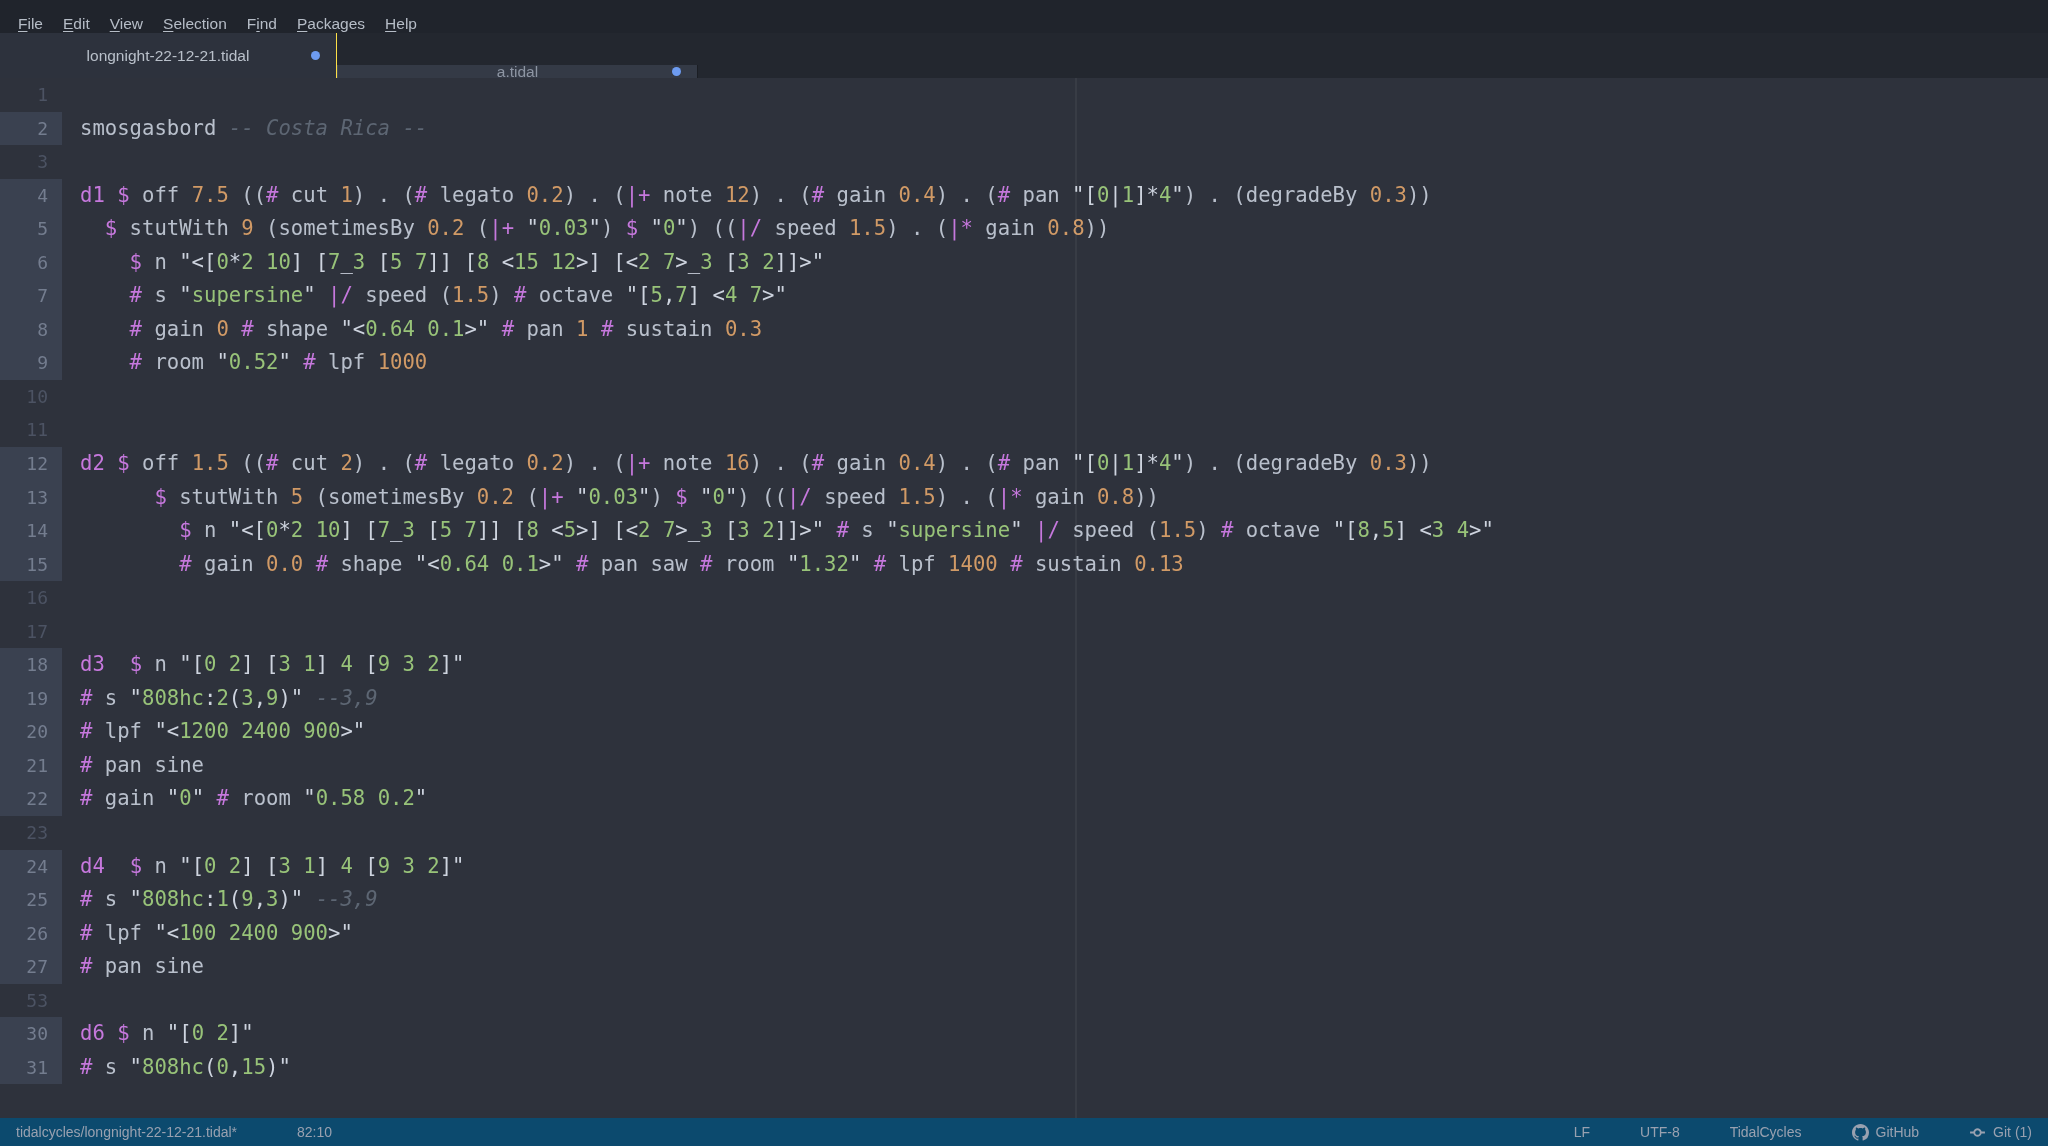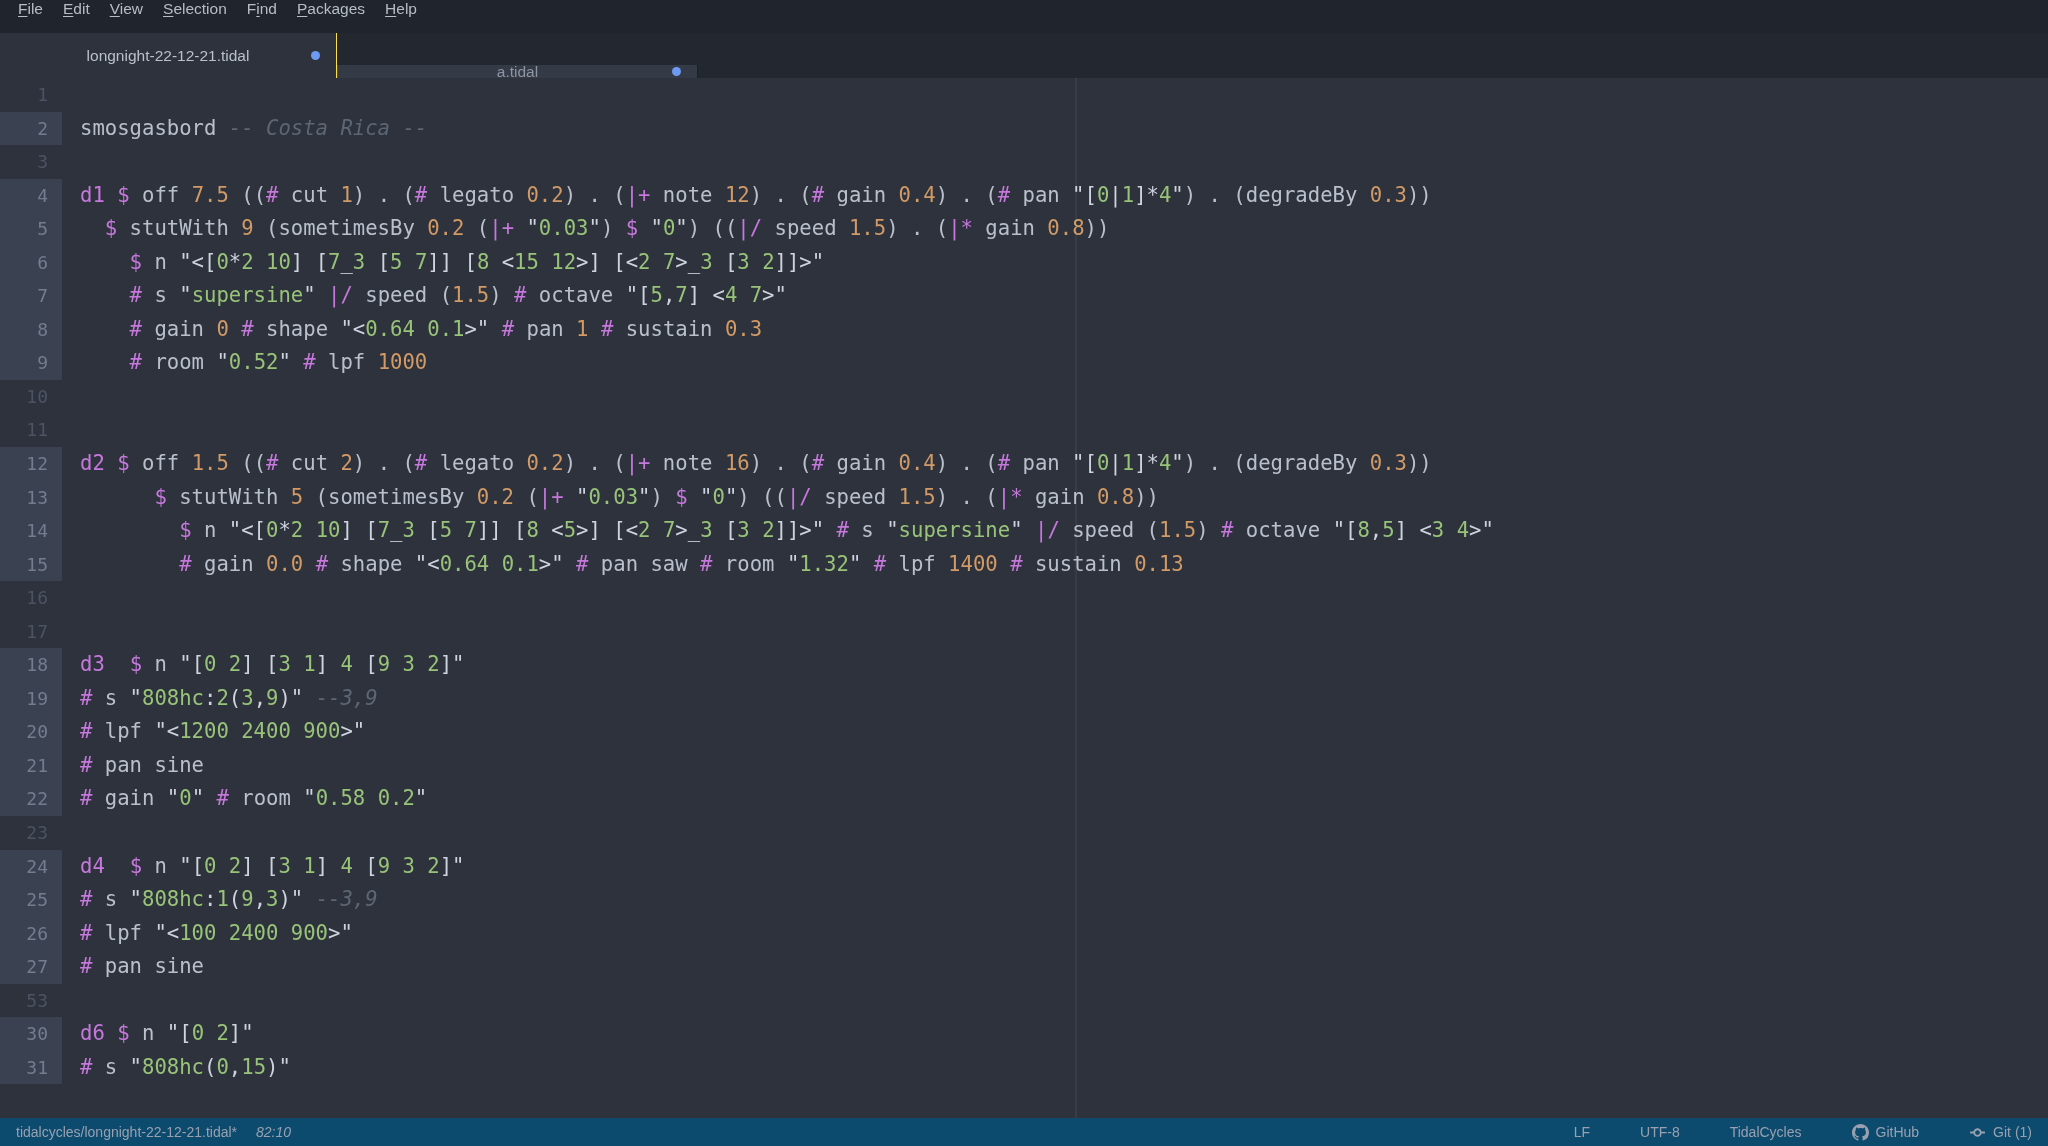--- a/index.html
+++ b/index.html
@@ -2,21 +2,21 @@
 <html><head>
 <meta charset="utf-8">
 <style>
   html,body{margin:0;padding:0;background:#15171c;}
   #app{position:relative;width:2048px;height:1146px;overflow:hidden;
        background:#2e323c;font-family:"Liberation Sans",sans-serif;
        -webkit-font-smoothing:antialiased;}
 
   
   .menubar{position:absolute;top:0;left:0;right:0;height:33px;background:#20242c;
-           display:flex;align-items:flex-start;padding-left:8px;color:#b6bdc7;font-size:15.5px;}
+           display:flex;align-items:flex-end;padding-left:8px;color:#b6bdc7;font-size:15.5px;}
   .menu-item{padding:0 10px;cursor:default;}
   .menu-item u{text-decoration:underline;text-underline-offset:2px;}
 
   
   .tabbar{position:absolute;top:33px;left:0;right:0;height:45px;background:#23272f;
           display:flex;align-items:stretch;}
   .tab-accent{position:absolute;left:0;top:0;bottom:0;width:4px;background:#5d87e8;}
   .tab{position:relative;display:flex;align-items:center;justify-content:center;
        font-size:15.5px;box-sizing:border-box;}
   .tab.active{width:337px;background:#2d323d;color:#b9c0ca;border-right:1px solid #fde047;}
@@ -41,21 +41,21 @@
   .tk-o{color:#d19a66;}
   .tk-g{color:#98c379;}
   .tk-s{color:#ced4df;}
   .tk-c{color:#5d6673;font-style:italic;}
 
   
   .statusbar{position:absolute;left:0;right:0;bottom:0;height:28px;background:#0c4a6e;
              display:flex;align-items:center;justify-content:space-between;
              padding:0 16px;font-size:14px;color:#99a1b0;}
   .sb-left{display:flex;align-items:center;}
-  .sb-pos{margin-left:19px;font-style:italic;}
+  .sb-pos{margin-left:60px;}
   .sb-right{display:flex;align-items:center;gap:50px;}
   .sb-item{display:flex;align-items:center;gap:7px;}
   .sb-icon{display:inline-flex;width:17px;height:17px;}
   .sb-icon svg{width:100%;height:100%;fill:#99a1b0;}
 </style>
 </head>
 <body>
 
 <div id="app">
 

